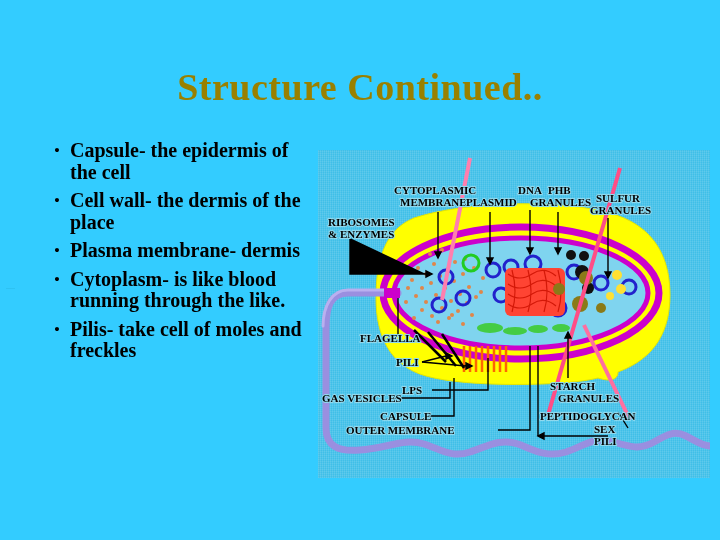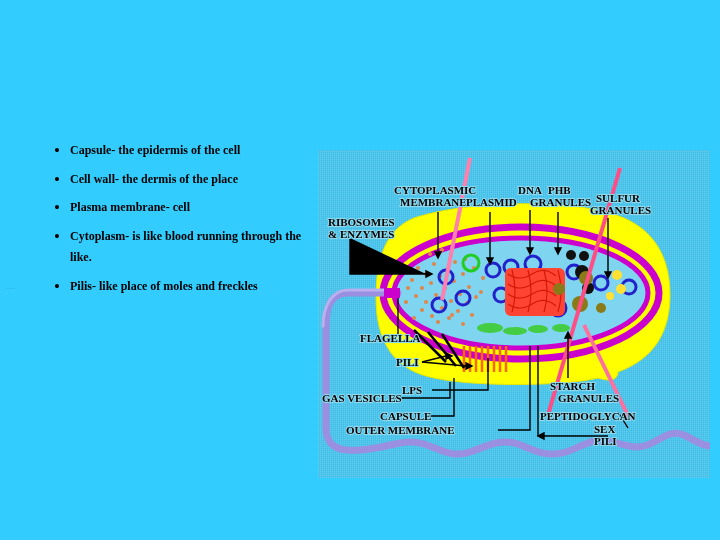--- a/index.html
+++ b/index.html
@@ -55,21 +55,21 @@
     line-height: 21px;
     color: #000000;
     text-align: left;
     padding-left: 6px;
     box-sizing: border-box;
   }
   .bullet-text {
     flex: 1 1 auto;
     font-family: "Liberation Serif", serif;
     font-weight: bold;
-    font-size: 12px;
+    font-size: 20px;
     line-height: 21.5px;
     color: #000000;
   }
 
   
   #stray-tick {
     position: absolute;
     left: 6px;
     top: 288px;
     width: 9px;
@@ -101,43 +101,44 @@
     stroke: #8fd9ee;
     stroke-width: 2px;
     stroke-linejoin: round;
   }
 </style>
 </head>
 <body>
 
 <div id="slide">
 
+  <div id="title">Structure Continued..</div>
 
   <div id="stray-tick"></div>
 
   <div id="bullets">
     <div class="bullet-row">
       <span class="bullet-dot">•</span>
       <span class="bullet-text">Capsule- the epidermis of the cell</span>
     </div>
     <div class="bullet-row">
       <span class="bullet-dot">•</span>
       <span class="bullet-text">Cell wall- the dermis of the place</span>
     </div>
     <div class="bullet-row">
       <span class="bullet-dot">•</span>
-      <span class="bullet-text">Plasma membrane- cell</span>
+      <span class="bullet-text">Plasma membrane- dermis</span>
     </div>
     <div class="bullet-row">
       <span class="bullet-dot">•</span>
       <span class="bullet-text">Cytoplasm- is like blood running through the like.</span>
     </div>
     <div class="bullet-row">
       <span class="bullet-dot">•</span>
-      <span class="bullet-text">Pilis- like place of moles and freckles</span>
+      <span class="bullet-text">Pilis- take cell of moles and freckles</span>
     </div>
   </div>
 
   <div id="diagram">
     <svg width="392" height="328" viewBox="0 0 392 328" xmlns="http://www.w3.org/2000/svg">
 
       <path d="M96 68 C150 50 260 48 306 68 C340 83 352 112 352 145
                C352 180 338 208 300 222 C300 230 292 232 280 228
                C250 236 150 238 108 226 C72 216 58 186 58 148
                C58 112 66 80 96 68 Z" fill="#ffff00" stroke="#e6e600" stroke-width="1"></path>

